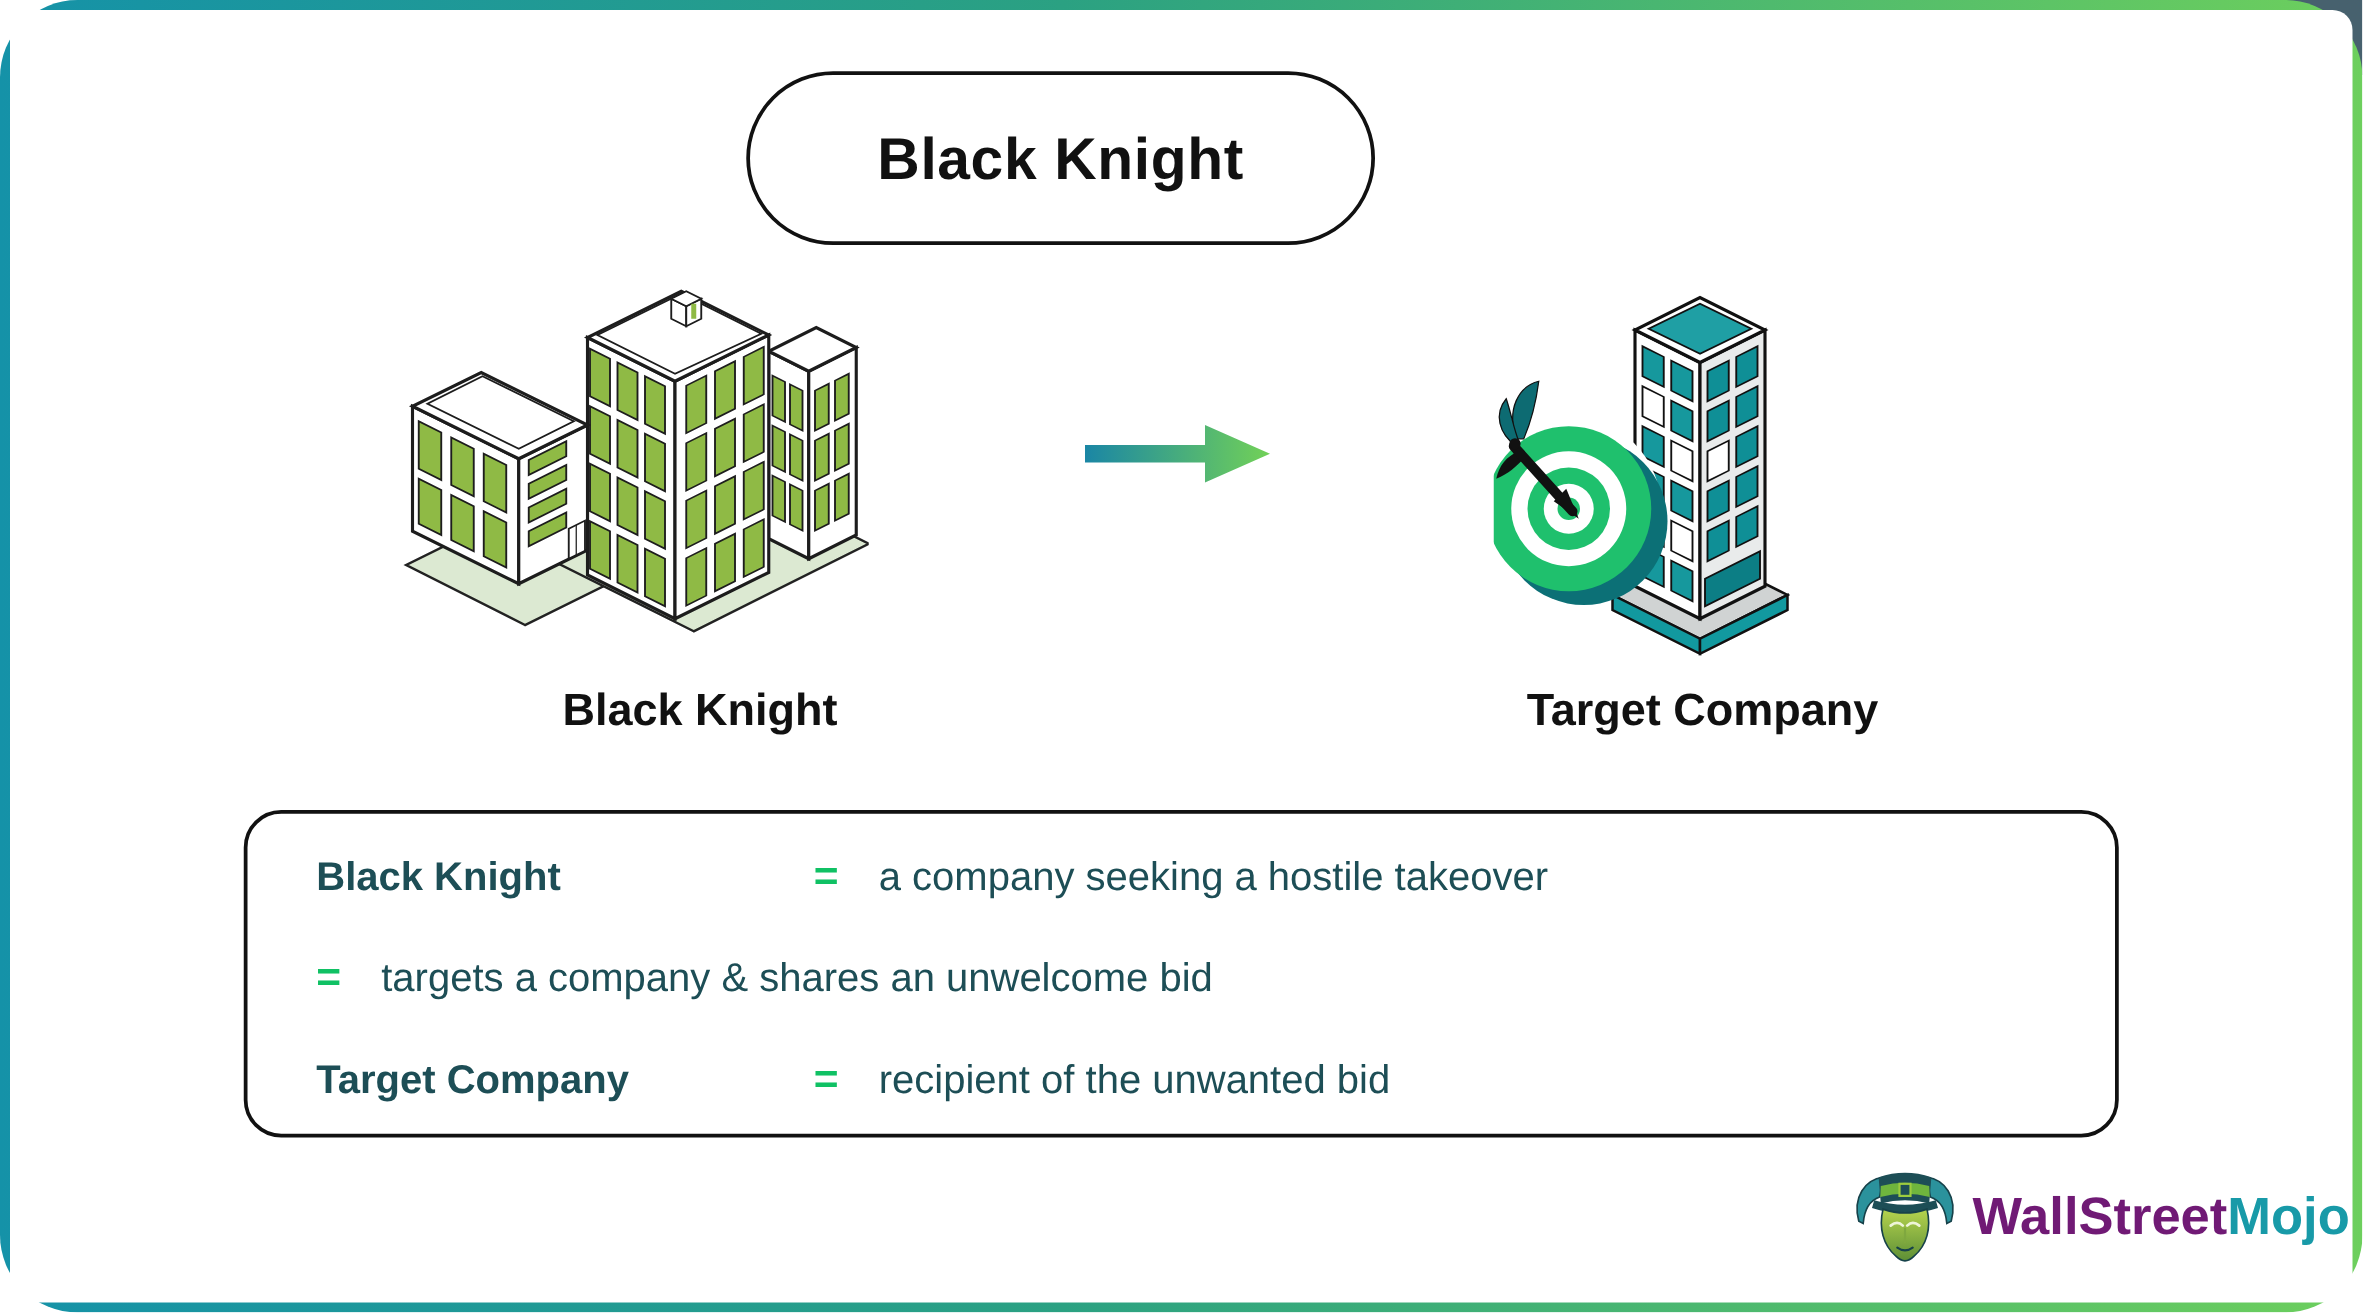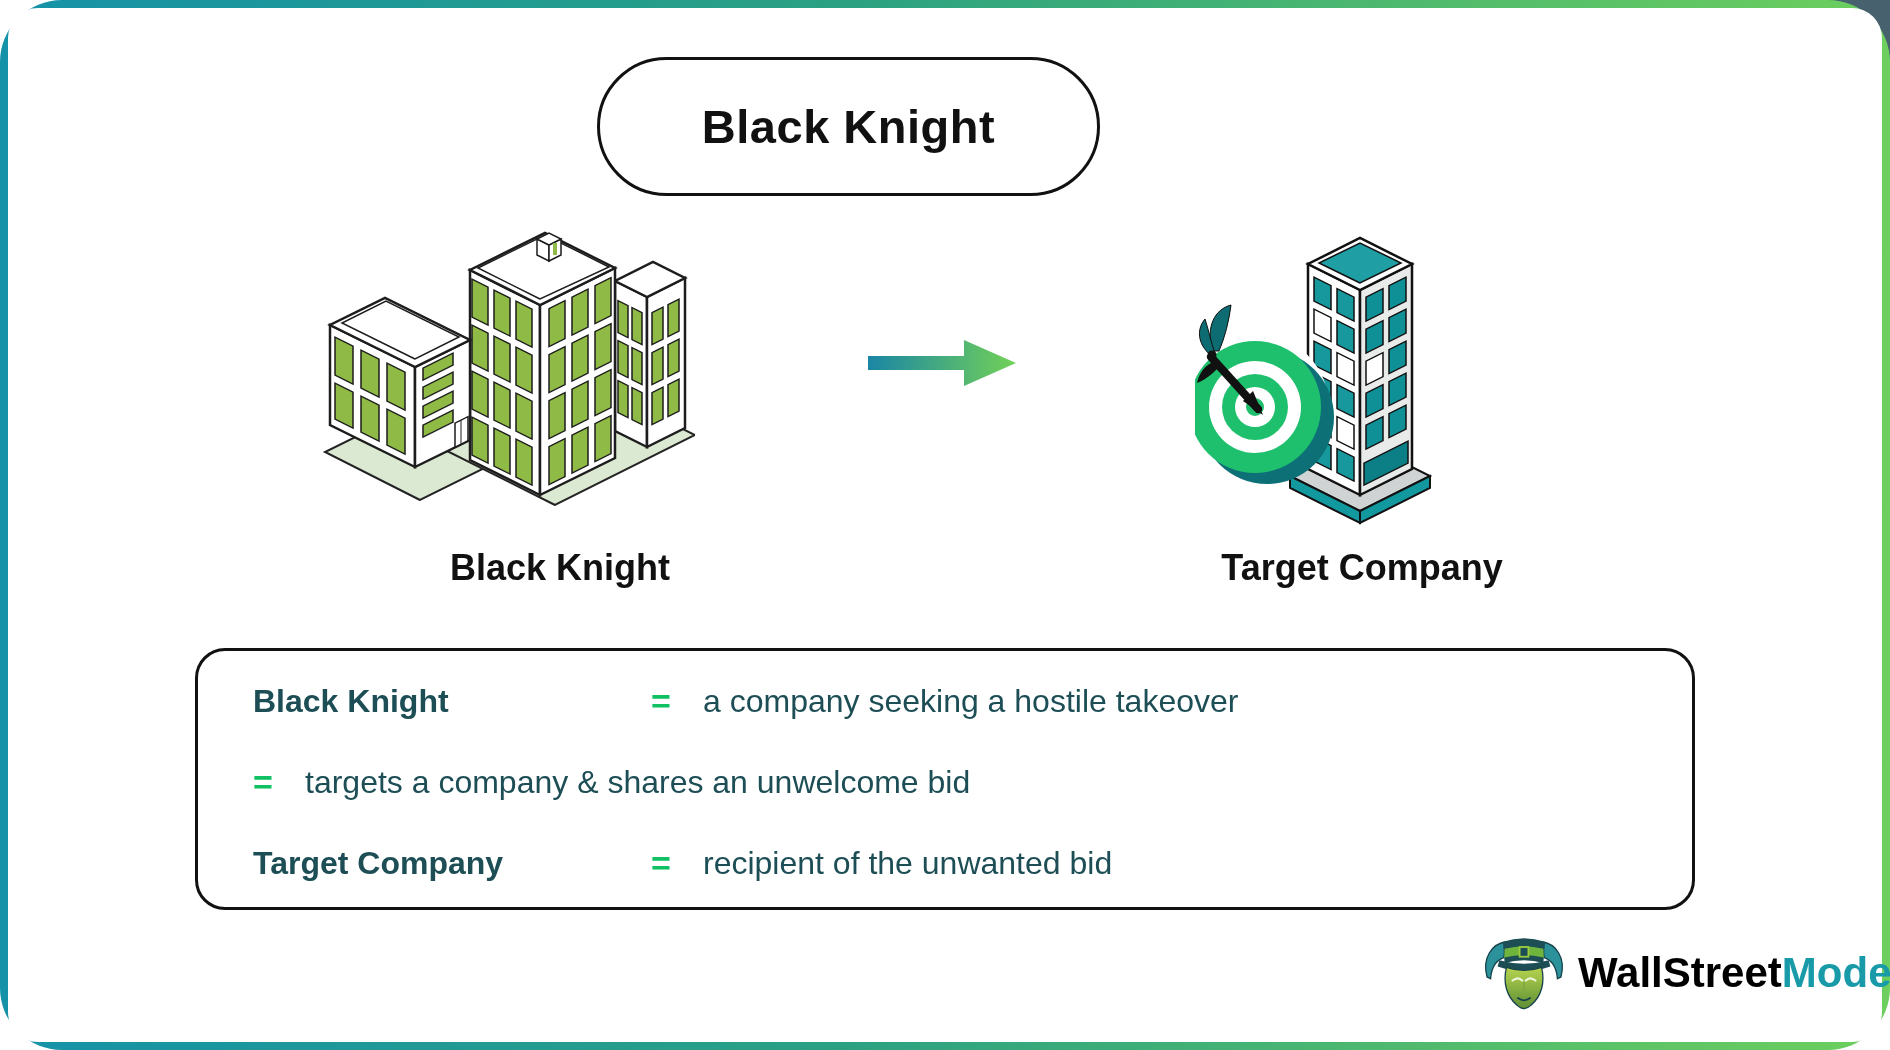--- a/index.html
+++ b/index.html
@@ -10,21 +10,21 @@
   .corner-dark {
     position:absolute; top:0; right:0; width:66px; height:60px;
     background:#47616e; z-index:0;
   }
   .frame {
     position:absolute; inset:0; z-index:1;
     background:linear-gradient(90deg,#1592a8 0%,#2ba182 45%,#6dcf5d 100%);
     border-radius:62px;
   }
   .inner {
-    position:absolute; inset:8px; background:#ffffff; border-radius:30px;
+    position:absolute; inset:8px; background:#ffffff; border-radius:16px;
   }
   .title-badge {
     position:absolute; left:589px; top:49px; width:497px; height:133px;
     border:3.5px solid #111; border-radius:70px; background:#fff;
     display:flex; align-items:center; justify-content:center;
   }
   .title-badge span {
     font-size:47px; font-weight:800; color:#111; letter-spacing:0.5px;
   }
   .illus { position:absolute; }
@@ -38,21 +38,21 @@
   }
   .def-row { display:flex; align-items:center; height:81px; }
   .def-term  { width:398px; font-size:32px; font-weight:800; color:#1d4e56; }
   .def-eq    { width:52px;  font-size:34px; font-weight:800; color:#10c164; }
   .def-text  { flex:1; font-size:32px; font-weight:400; color:#1d4e56; }
   .logo {
     position:absolute; left:1472px; top:917px; height:95px;
     display:flex; align-items:center; gap:10px;
   }
   .logo-text { font-size:42px; font-weight:800; }
-  .logo-text .lt1 { color:#000000; }
+  .logo-text .lt1 { color:#701a75; }
   .logo-text .lt2 { color:#189aa8; }
 </style>
 </head>
 <body>
 
 <div class="canvas">
   <div class="corner-dark"></div>
   <div class="frame">
     <div class="inner">
 
@@ -251,19 +251,19 @@
           <path d="M27.5,30 Q50,24 72.5,30 L72,20 Q50,14 28,20 Z" fill="#6fb53d"></path>
           <rect x="45" y="18" width="10" height="11" fill="#1d4e56" stroke="#9ccc3f" stroke-width="2"></rect>
           <path d="M20,40 Q50,50 80,40 L78,33 Q50,41 22,33 Z" fill="#1d4e56"></path>
           <path d="M30,41 Q50,48 70,41 C74,58 70,74 58,84 Q50,92 42,84 C30,74 26,58 30,41 Z" fill="url(#faceGrad)" stroke="#17424a" stroke-width="1.5"></path>
           <path d="M37,56 Q43,51 48,56" fill="none" stroke="#eef5d8" stroke-width="2.5" stroke-linecap="round"></path>
           <path d="M52,56 Q57,51 63,56" fill="none" stroke="#eef5d8" stroke-width="2.5" stroke-linecap="round"></path>
           <line x1="50" y1="58" x2="50" y2="72" stroke="#7fa83f" stroke-width="2"></line>
           <path d="M43,76 Q50,81 57,76" fill="none" stroke="#17424a" stroke-width="2" stroke-linecap="round"></path>
         </svg>
         <div class="logo-text">
-          <span class="lt1">WallStreet</span><span class="lt2">Mode</span>
+          <span class="lt1">WallStreet</span><span class="lt2">Mojo</span>
         </div>
       </div>
 
     </div>
   </div>
 </div>
 
 </body></html>

